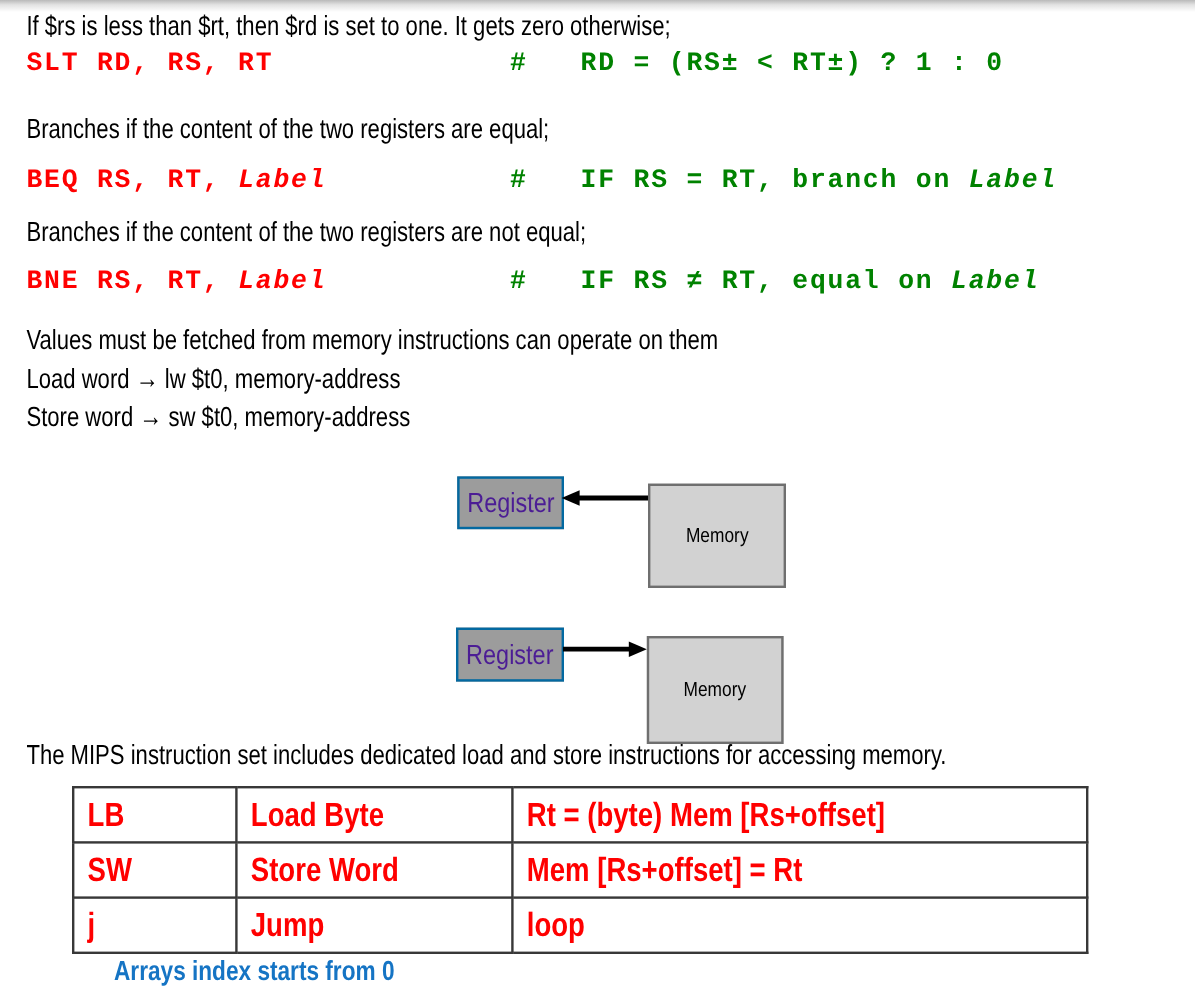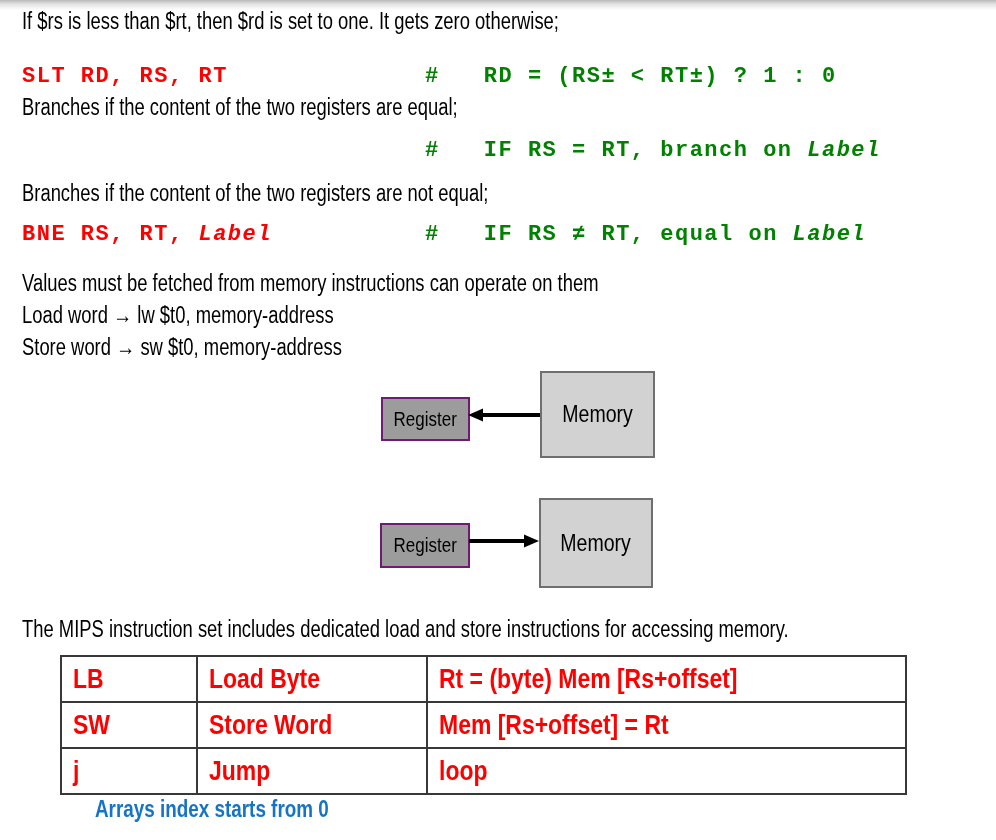--- a/index.html
+++ b/index.html
@@ -30,27 +30,27 @@
   }
   .code-instr{left:22px;color:#ff0000;}
   .code-comment{left:380px;color:#008200;margin-left:45px;}
   .lbl-italic{font-style:italic;}
   .warrow{font-weight:bold;font-size:24px;}
   .box{
     position:absolute;display:flex;align-items:center;justify-content:center;
     box-sizing:border-box;
   }
   .register-box{
-    background:#9c9c9c;border:2px solid #701a75;
-    font-size:20px;color:#000000;
+    background:#9c9c9c;border:2px solid #0369a1;
+    font-size:23px;color:#4c1d95;
   }
   .register-box .box-label{transform:scale(0.85,1);white-space:nowrap;}
   .memory-box{
     background:#d2d2d2;border:2px solid #6f6f6f;
-    font-size:23px;color:#000;
+    font-size:17px;color:#000;margin-top:32px;
   }
   .memory-box .box-label{transform:scale(0.85,1);white-space:nowrap;}
   .arrow-svg{position:absolute;}
   table.instr{
     position:absolute;left:60px;top:655px;
     border-collapse:collapse;table-layout:fixed;
     width:806px;
   }
   table.instr td{
     border:2px solid #383838;
@@ -67,27 +67,28 @@
     transform:scale(0.82,1);transform-origin:0 0;
   }
 </style>
 </head>
 <body>
 
 <div class="page">
   <div class="page-top-shadow"></div>
 
   <div class="bodyline" style="top:8px">If $rs is less than $rt, then $rd is set to one. It gets zero otherwise;</div>
-  <div class="codeline" style="top:64px">
+  <div class="codeline" style="top:40px">
     <span class="code-instr">SLT RD, RS, RT</span>
     <span class="code-comment">#   RD = (RS± &lt; RT±) ? 1 : 0</span>
   </div>
 
   <div class="bodyline" style="top:94px">Branches if the content of the two registers are equal;</div>
   <div class="codeline" style="top:138px">
+    <span class="code-instr"><span>BEQ RS, RT, </span><span class="lbl-italic">Label</span></span>
     <span class="code-comment"><span>#   IF RS = RT, branch on </span><span class="lbl-italic">Label</span></span>
   </div>
 
   <div class="bodyline" style="top:180px">Branches if the content of the two registers are not equal;</div>
   <div class="codeline" style="top:222px">
     <span class="code-instr"><span>BNE RS, RT, </span><span class="lbl-italic">Label</span></span>
     <span class="code-comment"><span>#   IF RS ≠ RT, equal on </span><span class="lbl-italic">Label</span></span>
   </div>
 
   <div class="bodyline" style="top:270px">Values must be fetched from memory instructions can operate on them</div>

